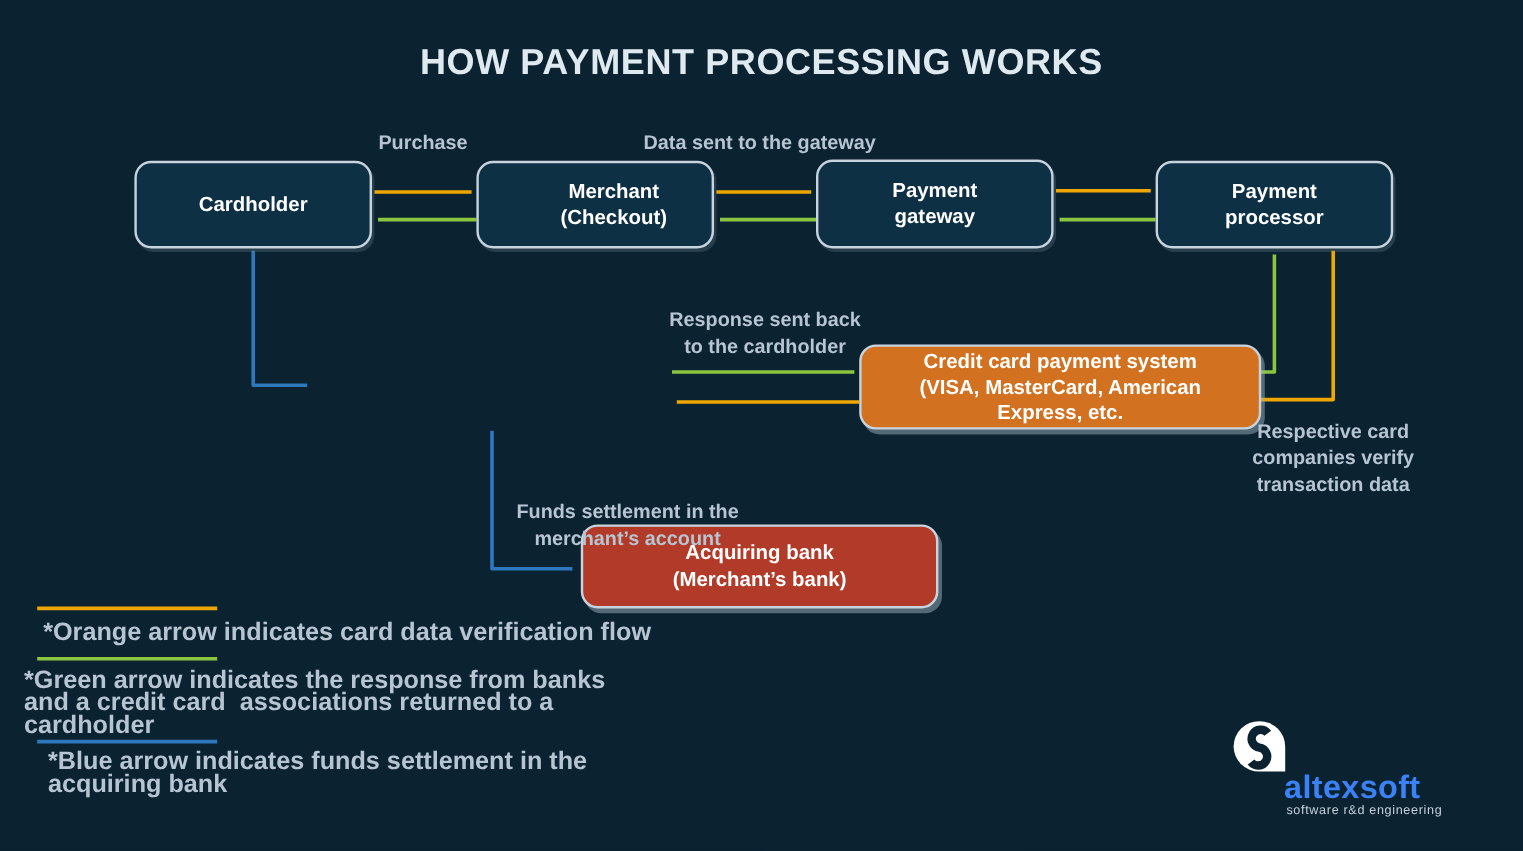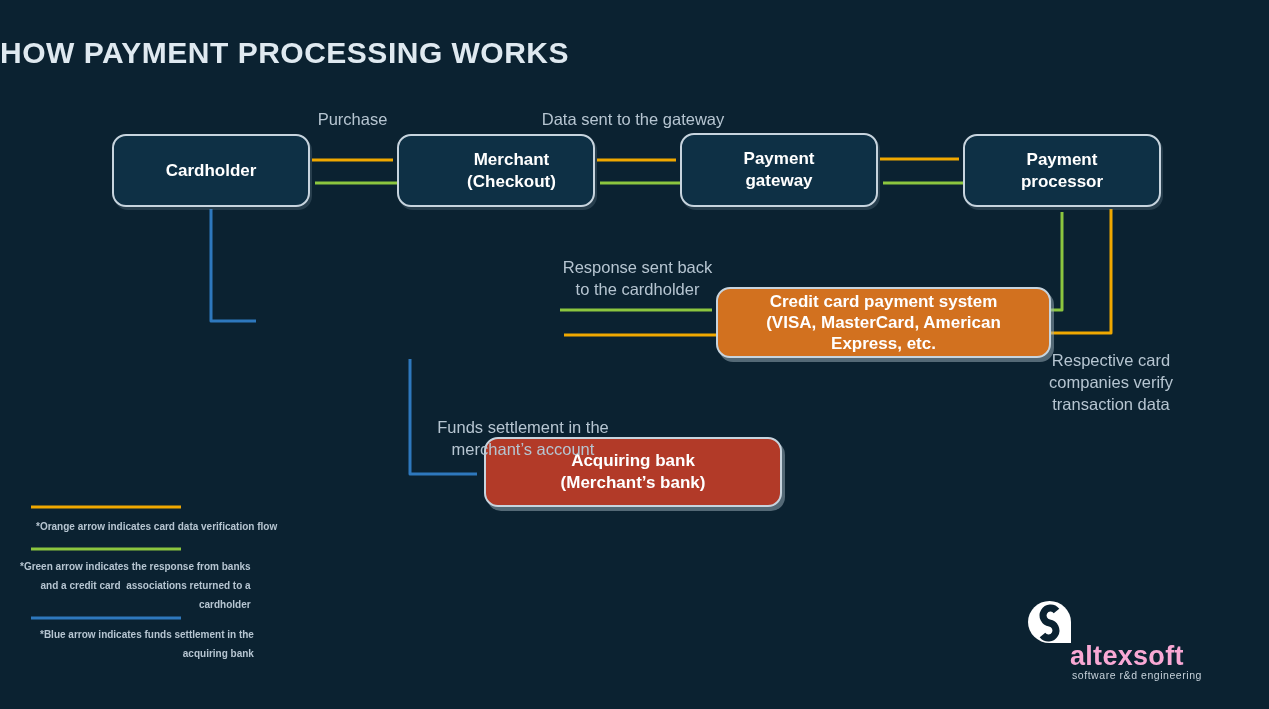--- a/index.html
+++ b/index.html
@@ -3,21 +3,21 @@
 <meta charset="utf-8">
 <style>
   html,body{margin:0;padding:0;background:#0b2231;}
   .stage{
     position:relative;width:1269px;height:709px;overflow:hidden;
     background:var(--background,#0b2231);
     font-family:"Liberation Sans",sans-serif;
   }
   .title{
     position:absolute;left:0;right:0;top:36px;margin:0;
-    color:var(--title-color,#dfe9f0);
+    text-align:center;color:var(--title-color,#dfe9f0);
     font-size:30px;font-weight:700;letter-spacing:.5px;
   }
   .arrows{position:absolute;left:0;top:0;}
   .arrows path{fill:none;stroke-width:3;stroke-linejoin:round;}
   .ao{stroke:var(--arrow-orange,#f0a800);}
   .ag{stroke:var(--arrow-green,#8cc63f);}
   .ab{stroke:var(--arrow-blue,#2e78bd);}
   .mh-o{fill:var(--arrow-orange,#f0a800);}
   .mh-g{fill:var(--arrow-green,#8cc63f);}
   .mh-b{fill:var(--arrow-blue,#2e78bd);}
@@ -26,34 +26,34 @@
     text-align:center;color:var(--text-primary,#fff);font-weight:700;
     font-size:17px;line-height:22px;white-space:pre-wrap;
     border:2px solid var(--node-border,#c7d4de);border-radius:14px;
     box-sizing:border-box;
   }
   .navy{background:var(--node-fill,#0e3045);box-shadow:2px 3px 0 rgba(125,148,163,.25);}
   .green{background:var(--box-green,#6d9d3e);box-shadow:3px 4px 0 rgba(158,175,188,.5);}
   .orange{background:var(--box-orange,#d2711f);box-shadow:3px 4px 0 rgba(158,175,188,.5);}
   .red{background:var(--box-red,#b23a28);box-shadow:3px 4px 0 rgba(158,175,188,.5);}
   .flow-label{
-    position:absolute;color:var(--text-label,#b6c5d1);font-weight:400;
+    position:absolute;color:var(--text-label,#b6c5d1);font-weight:700;
     font-size:16.5px;line-height:22px;text-align:center;white-space:pre-wrap;
   }
   .legend-text{
     position:absolute;color:var(--text-label,#b6c5d1);font-weight:700;
-    font-size:10px;line-height:19px;white-space:pre-wrap;text-align:right;
+    font-size:21px;line-height:19px;white-space:pre-wrap;
   }
   .logo-mark{
     position:absolute;left:1028px;top:601px;width:43px;height:42px;
     background:#ffffff;border-radius:50% 50% 0 50%;
   }
   .logo-mark svg{position:absolute;left:0;top:0;}
   .logo-name{
-    position:absolute;left:1070px;top:641px;color:#f9a8d4;
+    position:absolute;left:1070px;top:641px;color:#3b82f6;
     font-size:27px;font-weight:700;letter-spacing:.3px;
   }
   .logo-tagline{
     position:absolute;left:1072px;top:669px;color:#c6d1da;
     font-size:10.5px;font-weight:400;letter-spacing:.55px;
   }
 </style>
 </head>
 <body>
 

